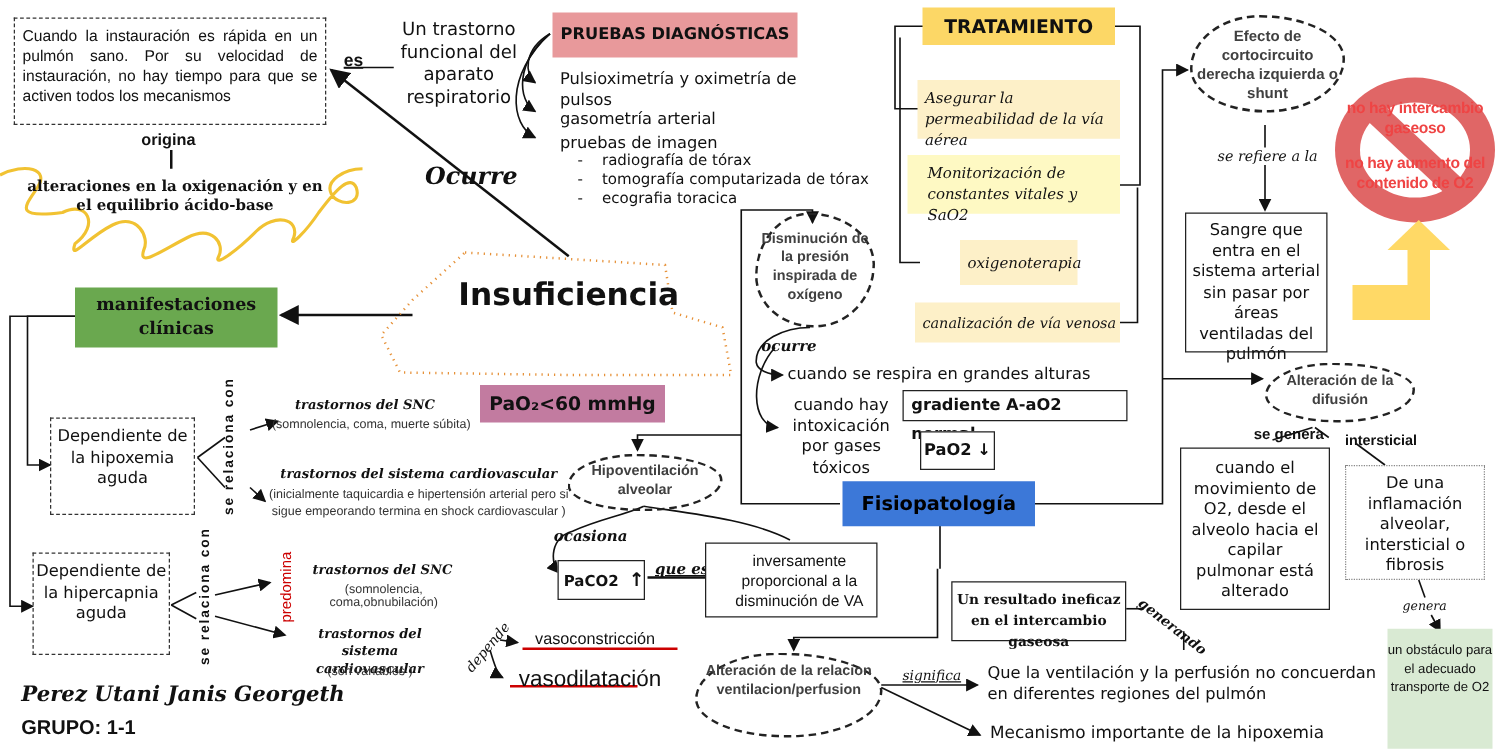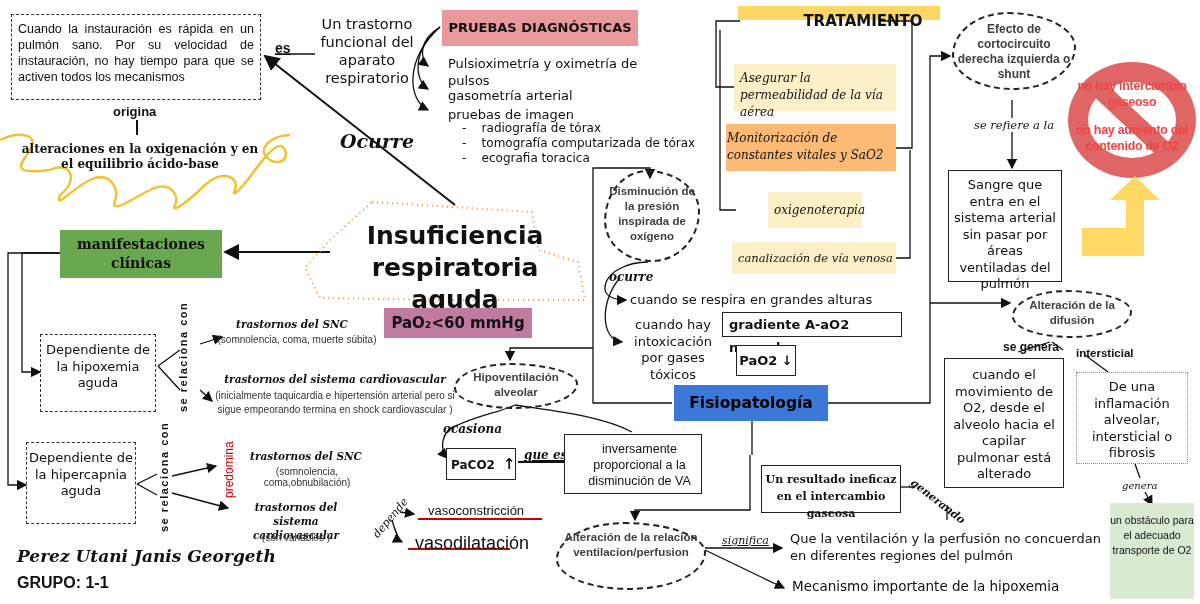--- a/index.html
+++ b/index.html
@@ -114,39 +114,38 @@
 </div>
 <div class="abs sans" style="left:113px;top:104px;font-size:13px;font-weight:bold;">origina</div>
 <div class="abs serif center" style="left:20px;top:142px;width:240px;font-size:12px;line-height:15px;font-weight:bold;">alteraciones en la oxigenación y en el equilibrio ácido-base</div>
 <div class="abs sans" style="left:275px;top:40px;font-size:14px;font-weight:bold;text-decoration:underline;">es</div>
 
 <div class="abs dv center" style="left:315px;top:15px;width:104px;font-size:14.5px;line-height:18px;">Un trastorno funcional del aparato respiratorio</div>
 <div class="abs serif" style="left:340px;top:130px;font-size:19px;font-weight:bold;font-style:italic;">Ocurre</div>
 
 <div class="abs center" style="left:330px;top:220px;width:250px;font-family:'DejaVu Sans',sans-serif;font-weight:bold;font-size:25px;line-height:32px;">
   <div>Insuficiencia</div>
-  <div>respiratoria aguda</div>
 </div>
 <div class="abs dv center" style="left:384px;top:308px;width:148px;height:30px;line-height:30px;background:#c27ba0;font-weight:bold;font-size:15px;">PaO₂&lt;60 mmHg</div>
 
 <div class="abs dv center" style="left:442px;top:10px;width:196px;height:36px;line-height:36px;background:#e8999b;font-weight:bold;font-size:13px;">PRUEBAS DIAGNÓSTICAS</div>
 <div class="abs dv" style="left:448px;top:55px;width:220px;font-size:13px;line-height:17px;">
   <div>Pulsioximetría y oximetría de pulsos</div>
   <div style="margin-top:-2px;">gasometría arterial</div>
   <div style="margin-top:2px;">pruebas de imagen</div>
 </div>
 <div class="abs dv" style="left:462px;top:121px;font-size:12px;line-height:15px;">
   <div>-&nbsp;&nbsp;&nbsp;&nbsp;<span>radiografía de tórax</span></div>
   <div>-&nbsp;&nbsp;&nbsp;&nbsp;<span>tomografía computarizada de tórax</span></div>
   <div>-&nbsp;&nbsp;&nbsp;&nbsp;<span>ecografia toracica</span></div>
 </div>
 
-<div class="abs dv center" style="left:738px;top:6px;width:154px;height:14px;line-height:30px;background:#fcd766;font-weight:bold;font-size:15px;padding-left:48px;">TRATAMIENTO</div>
+<div class="abs dv center" style="left:738px;top:6px;width:154px;height:30px;line-height:30px;background:#fcd766;font-weight:bold;font-size:15px;">TRATAMIENTO</div>
 <div class="abs cursive" style="left:734px;top:64px;width:162px;height:47px;padding:6px 6px;box-sizing:border-box;background:#fdf0c8;font-size:12px;line-height:17px;">Asegurar la permeabilidad de la vía aérea</div>
-<div class="abs cursive" style="left:726px;top:124px;width:170px;height:47px;padding:6px 1px;box-sizing:border-box;background:#fdba74;font-size:12px;line-height:17px;">Monitorización de constantes vitales y SaO2</div>
+<div class="abs cursive" style="left:726px;top:124px;width:170px;height:47px;padding:6px 16px;box-sizing:border-box;background:#fef9c3;font-size:12px;line-height:17px;">Monitorización de constantes vitales y SaO2</div>
 <div class="abs cursive" style="left:768px;top:192px;width:94px;height:36px;line-height:36px;padding-left:6px;box-sizing:border-box;background:#fdf0c8;font-size:12px;">oxigenoterapia</div>
 <div class="abs cursive" style="left:714px;top:242px;width:164px;height:32px;line-height:32px;padding-left:6px;box-sizing:border-box;background:#fdf0c8;font-size:11.5px;margin-left:18px;">canalización de vía venosa</div>
 
 <div class="abs cloud center" style="left:952px;top:12px;width:124px;height:78px;padding-top:8px;">
   <span class="pink" style="font-size:12px;line-height:15px;display:block;">Efecto de cortocircuito derecha izquierda o shunt</span>
 </div>
 <div class="abs cursive" style="left:974px;top:118px;font-size:11.5px;background:#fff;">se refiere a la</div>
 <div class="abs box dv center" style="left:948px;top:170px;width:114px;height:112px;padding:6px 4px;font-size:13px;line-height:16.5px;">Sangre que entra en el sistema arterial sin pasar por áreas ventiladas del pulmón</div>
 <div class="abs cond center" style="left:1068px;top:78px;width:128px;font-size:12.5px;font-weight:bold;line-height:16px;color:#ef4444;">
   <div>no hay intercambio gaseoso</div>

